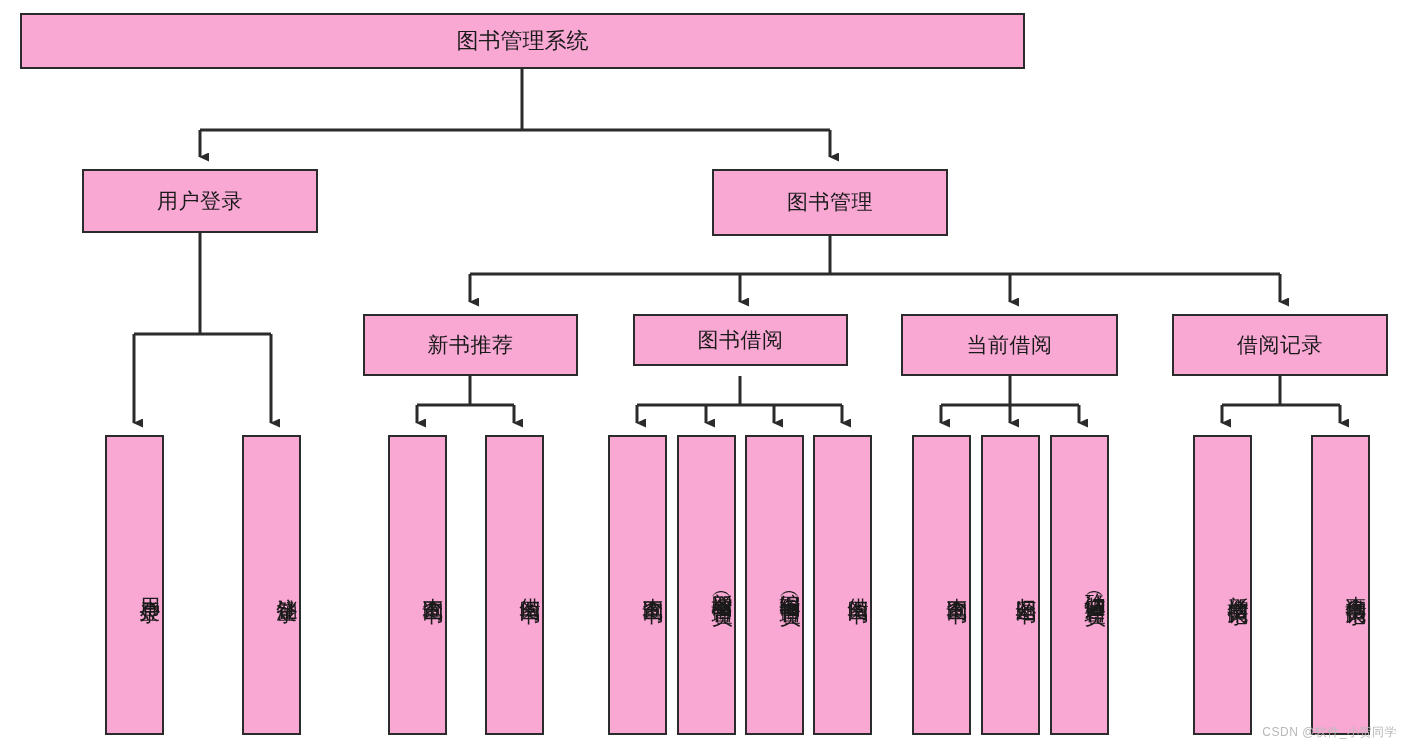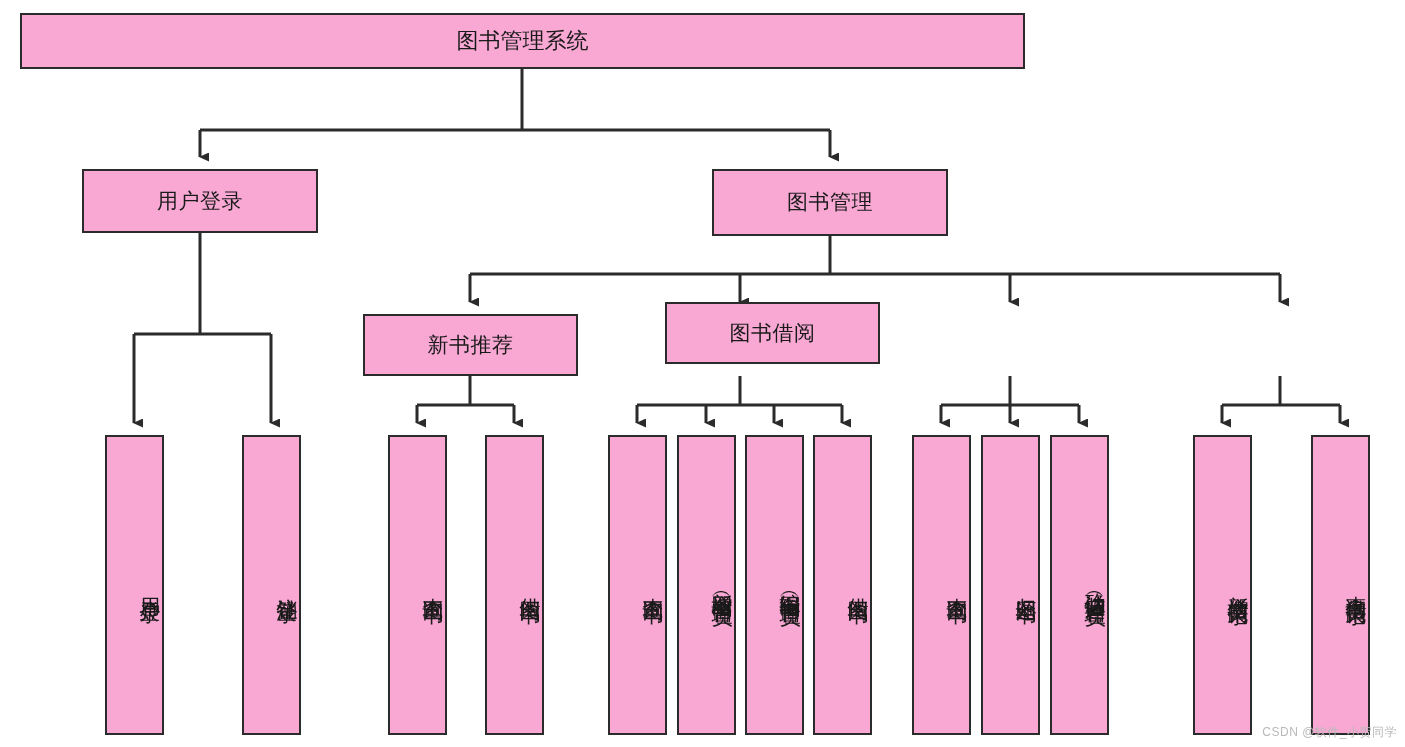--- a/index.html
+++ b/index.html
@@ -125,23 +125,25 @@
   </svg>
 
   <div class="node node-root" style="left:20px; top:13px; width:1005px; height:56px;">图书管理系统</div>
 
   <div class="node node-h" style="left:82px; top:169px; width:236px; height:64px;">用户登录</div>
 
   <div class="node node-h" style="left:712px; top:169px; width:236px; height:67px;">图书管理</div>
 
   <div class="node node-h" style="left:363px; top:314px; width:215px; height:62px;">新书推荐</div>
 
-  <div class="node node-h" style="left:633px; top:302px; width:215px; height:62px;margin-left:32px;">图书借阅</div>
+  <div class="node node-h" style="left:633px; top:314px; width:215px; height:52px;">图书借阅</div>
 
+  <div class="node node-h" style="left:901px; top:314px; width:217px; height:62px;">当前借阅</div>
 
+  <div class="node node-h" style="left:1172px; top:314px; width:216px; height:62px;">借阅记录</div>
 
   <div class="node node-v" style="left:105px; top:435px; width:59px; height:300px;">
     <span class="vtext">用户登录</span>
   </div>
 
   <div class="node node-v" style="left:242px; top:435px; width:59px; height:300px;">
     <span class="vtext">注销登录</span>
   </div>
 
   <div class="node node-v" style="left:388px; top:435px; width:59px; height:300px;">

